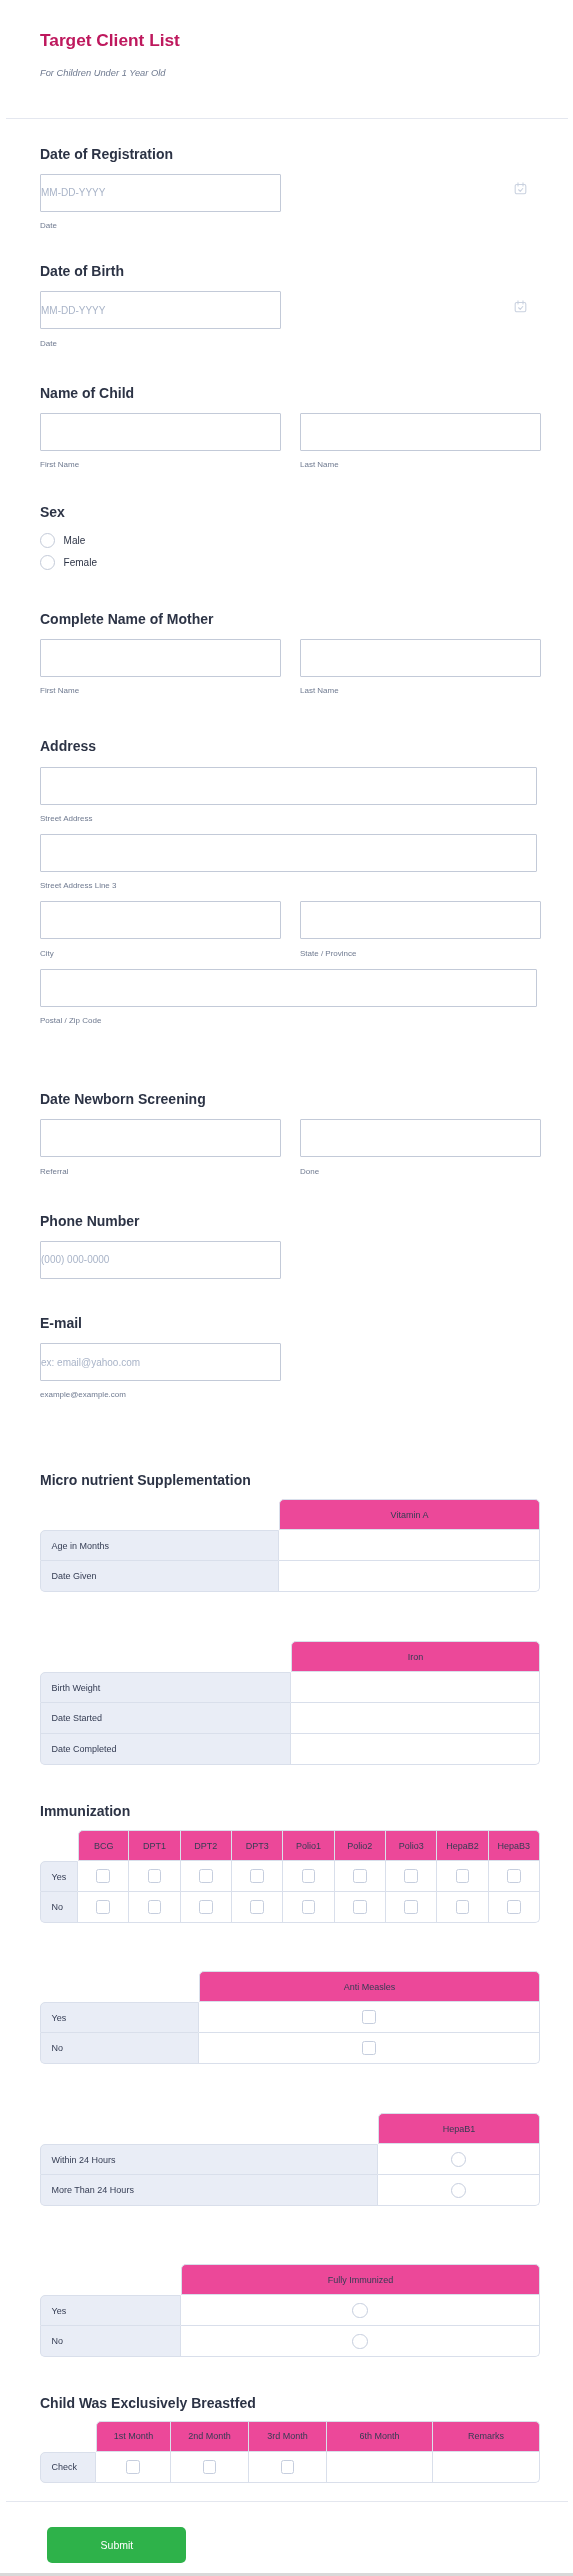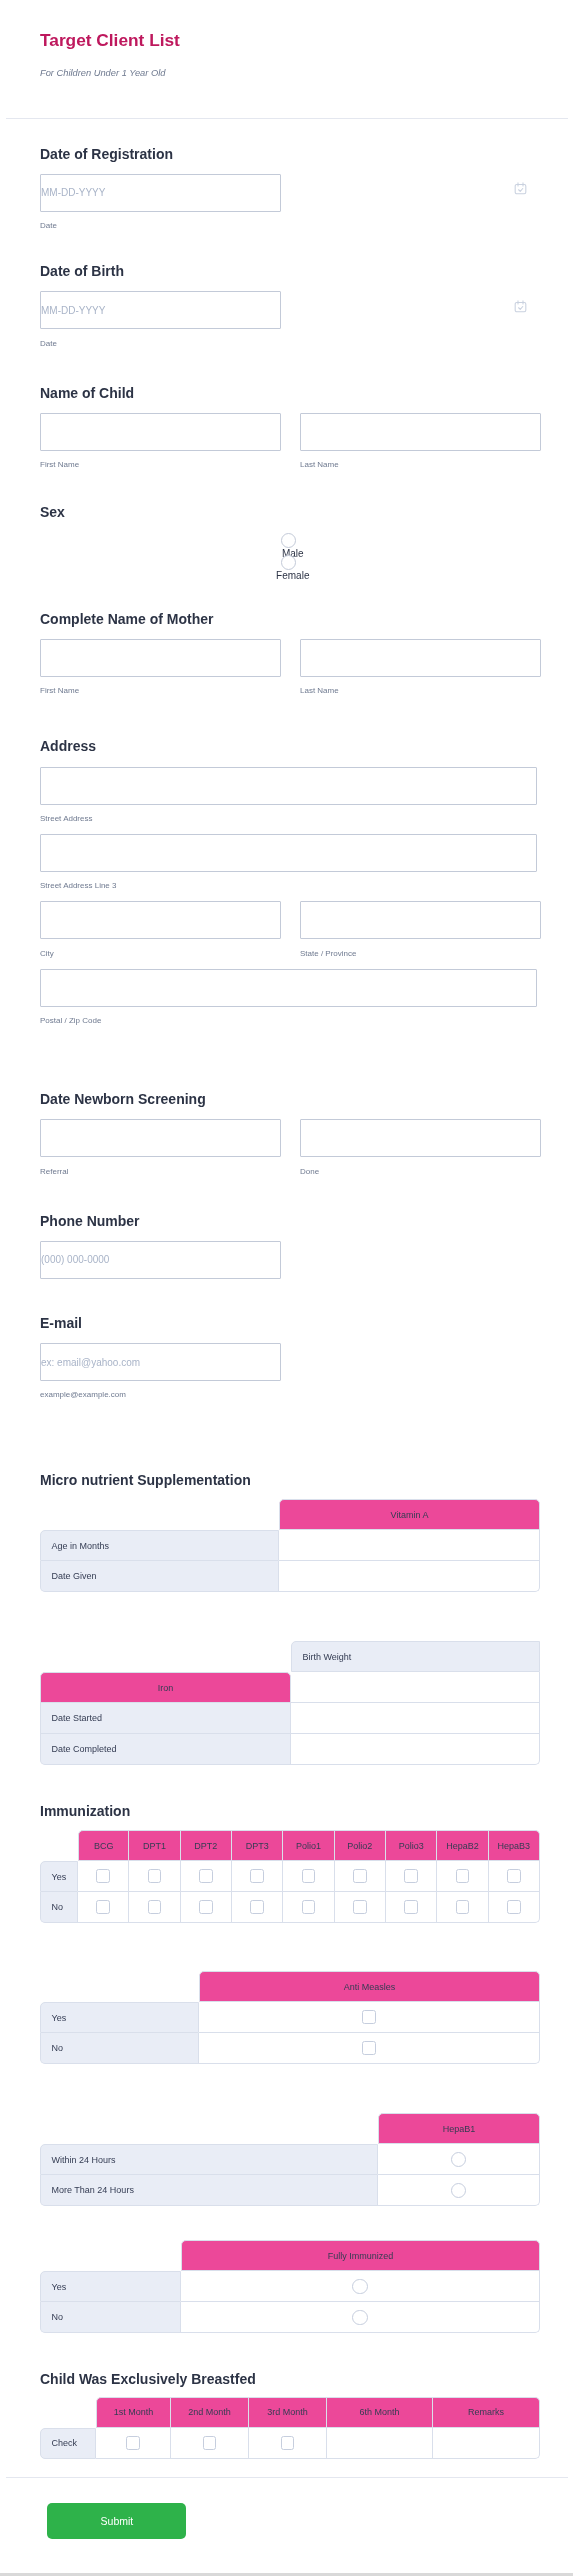--- a/index.html
+++ b/index.html
@@ -23,21 +23,21 @@
   input.text-inp.half { width:241px; }
   input.text-inp::placeholder { color:#a9b4c8; opacity:1; }
   .cal-icon { position:absolute; right:9.3px; top:7.4px; width:15px; height:15px; pointer-events:none; }
 
   .row2 { display:flex; gap:19px; margin-top:13.6px; }
   .row2.tight { margin-top:10px; }
   .row2 .col { width:241px; }
   .row2 .col .inp-wrap { margin-top:0; }
 
   .radio-group { margin-top:13.6px; }
-  .radio-row { display:flex; align-items:center; height:16px; margin-bottom:6.2px; cursor:pointer;flex-direction:column; }
+  .radio-row { display:flex; align-items:center; height:16px; margin-bottom:6.2px; cursor:pointer; }
   .radio-circle { width:15px; height:15px; border:0.6px solid #c3cad8; border-radius:50%; background:#fff; flex:0 0 auto; }
   .radio-row .opt-label { margin-left:8.6px; font-size:10px; color:#2c3345; }
 
   
   .tbl { display:grid; width:500px; font-size:9px; color:#343c53; margin-top:12.3px; }
   .tbl .cell { border-right:0.6px solid #d9dfeb; border-bottom:0.6px solid #d9dfeb; min-height:31px; }
   .tbl .bt { border-top:0.6px solid #d9dfeb; }
   .tbl .blft { border-left:0.6px solid #d9dfeb; }
   .tbl .corner { border:none; background:transparent; }
   .tbl .hcell { background:#ec4899; display:flex; align-items:center; justify-content:center; text-align:left; }
@@ -55,21 +55,21 @@
   .immun { grid-template-columns:38px repeat(9,1fr); }
   .anti { grid-template-columns:159px 1fr; }
   .hepab1 { grid-template-columns:338px 1fr; }
   .fully { grid-template-columns:141px 1fr; }
   .breastfed { grid-template-columns:56px 75px 78px 78px 106px 1fr; }
 
   
   .q1{margin-top:30px}.q2{margin-top:35px}.q3{margin-top:44px}.q4{margin-top:39px}
   .q5{margin-top:37px}.q6{margin-top:43px}.q7{margin-top:45px}.q8{margin-top:68px}
   .q9{margin-top:39px}.q10{margin-top:39px}.q11{margin-top:75px}.q12{margin-top:49px}
-  .q13{margin-top:41px}.q14{margin-top:48px}.q15{margin-top:49px}.q16{margin-top:34px}
+  .q13{margin-top:41px}.q14{margin-top:48px}.q15{margin-top:49px}.q16{margin-top:58px}
   .q17{margin-top:41px}
   .q17 .tbl{margin-top:10.5px}
 
   .submit-btn { display:block; margin:25px 0 0 7.4px; width:139px; height:36px; background:#2eb24a; border:none; border-radius:5px; color:#fff; font-family:"Liberation Sans",sans-serif; font-size:10.5px; cursor:pointer; }
   .bottom-strip { position:absolute; left:0; bottom:0; width:100%; height:3.1px; background:#d9d9d9; }
 </style>
 </head>
 <body>
 
 <div class="page">
@@ -229,22 +229,22 @@
       <div class="cell lcell blft bt rtl">Age in Months</div>
       <div class="cell icell"></div>
       <div class="cell lcell blft rbl">Date Given</div>
       <div class="cell icell rbr"></div>
     </div>
   </div>
 
   <div class="q12">
     <div class="tbl iron" style="margin-top:0">
       <div class="corner"></div>
+      <div class="cell hcell bt blft rtl rtr">Iron</div>
       <div class="cell lcell blft bt rtl">Birth Weight</div>
-      <div class="cell hcell bt blft rtl rtr">Iron</div>
       <div class="cell icell"></div>
       <div class="cell lcell blft">Date Started</div>
       <div class="cell icell"></div>
       <div class="cell lcell blft rbl">Date Completed</div>
       <div class="cell icell rbr"></div>
     </div>
   </div>
 
   <div class="q13">
     <div class="q-label">Immunization</div>

